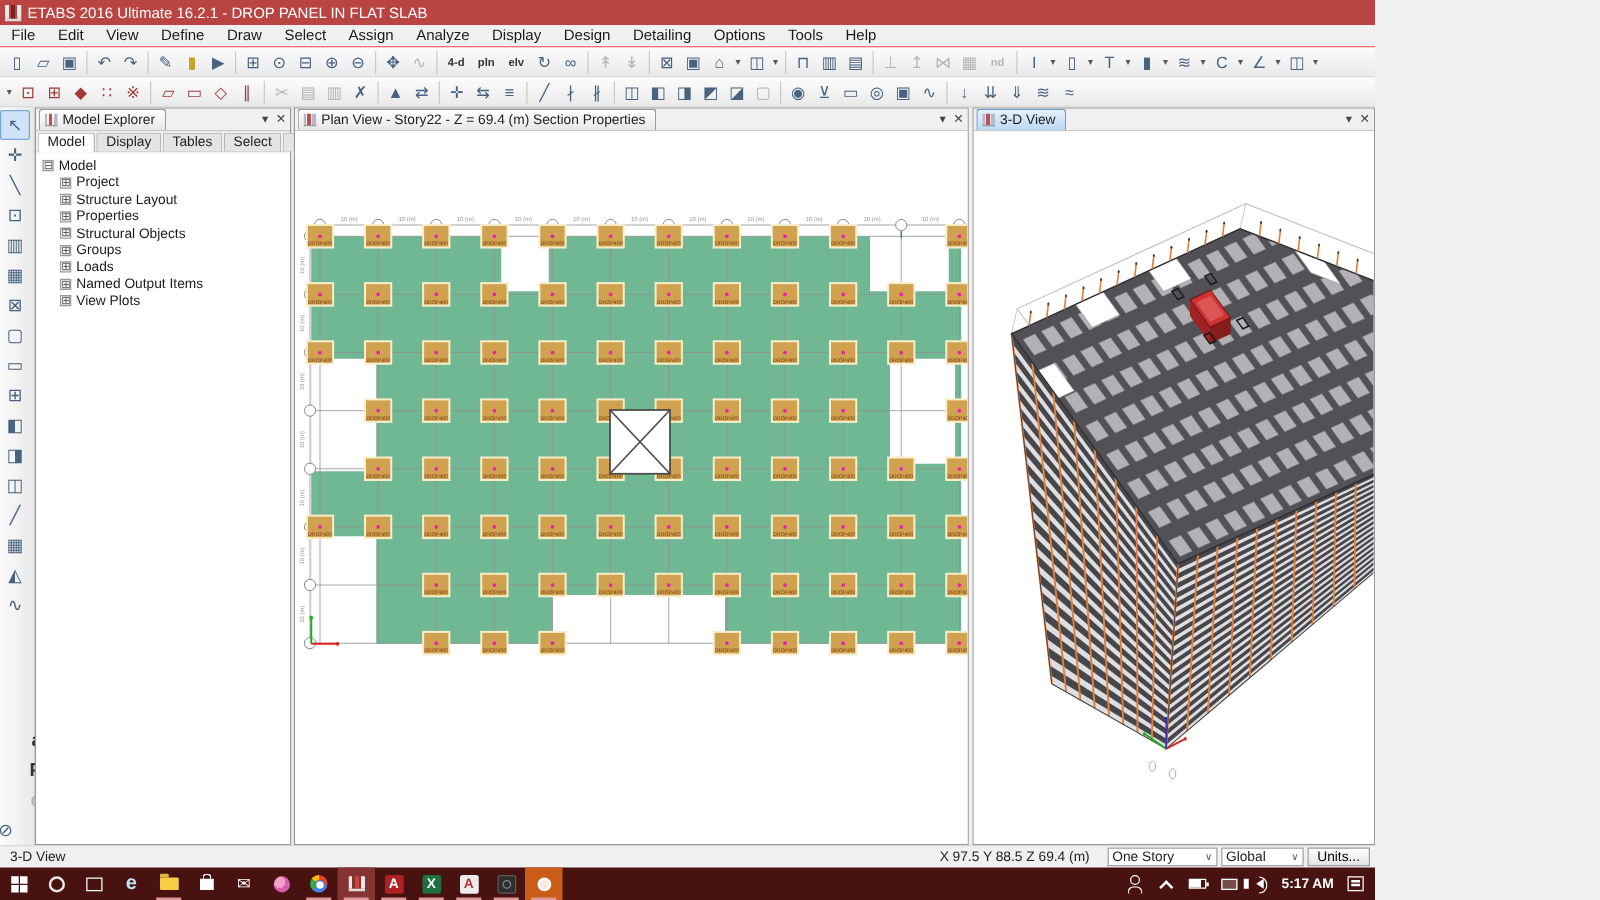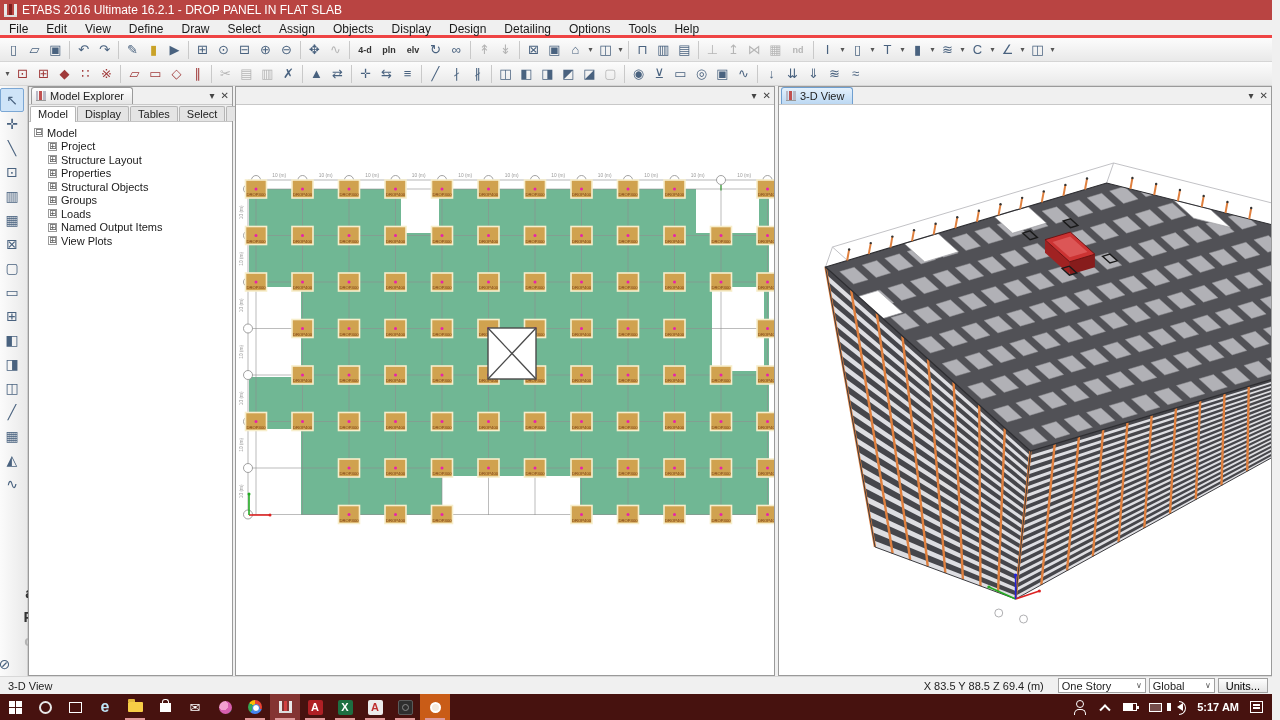--- a/index.html
+++ b/index.html
@@ -1,26 +1,26 @@
 <!DOCTYPE html>
 <html><head>
 <meta charset="utf-8">
 <style>
   * { box-sizing: border-box; margin: 0; padding: 0; }
   html,body { width:1280px; height:720px; overflow:hidden; font-family:"Liberation Sans","DejaVu Sans",sans-serif; background:#f0f0f0; }
-  #app { position:relative; width:1272px; height:720px; background:#f0f0f0; }
+  #app { position:relative; width:1100px; height:720px; background:#f0f0f0; }
 
   
   #titlebar { position:absolute; top:0; left:0; right:0; height:20px; background:#b94442; display:flex; align-items:center; padding-left:4px; }
   #titlebar .app-ico { width:13px; height:13px; margin-right:5px; background:
       linear-gradient(90deg,#e8e8e8 0 3px,rgba(0,0,0,0) 3px 5px,#7d2020 5px 8px,rgba(0,0,0,0) 8px 10px,#e8e8e8 10px 13px); border-bottom:2px solid #ddd; }
   #titlebar .ttl { color:#fff; font-size:12px; }
 
   
-  #menubar { position:absolute; top:20px; left:0; right:0; height:18px; background:#f0f0f0; display:flex; align-items:flex-start; border-bottom:3px solid #ef4444; }
+  #menubar { position:absolute; top:20px; left:0; right:0; height:18px; background:#f0f0f0; display:flex; align-items:flex-end; border-bottom:1px solid #ef4444; }
   #menubar .mi { font-size:12px; color:#1a1a1a; padding:0 9px; height:18px; line-height:18px; cursor:default; }
 
   
   .toolbar { position:absolute; left:0; right:0; height:24px; background:linear-gradient(#fcfcfc,#e9e9e9); border-bottom:1px solid #d5d5d5; display:flex; align-items:center; padding-left:3px; overflow:hidden; }
   #toolbar1 { top:38px; } #toolbar2 { top:62px; }
   .tbtn { display:inline-flex; align-items:center; justify-content:center; width:21px; height:20px; font-size:13px; color:#49627f; border:1px solid rgba(0,0,0,0); border-radius:2px; flex:0 0 auto; }
   .tbtn.txt { font-size:9px; font-weight:bold; color:#333; width:24px; }
   .tbtn.dim { color:#b5b5b5; }
   .tbtn.red { color:#a03a3a; }
   .tbtn.gold { color:#c9a227; }
@@ -124,21 +124,21 @@
 
   <div id="menubar">
 
   <span class="mi">File</span>
       <span class="mi">Edit</span>
       <span class="mi">View</span>
       <span class="mi">Define</span>
       <span class="mi">Draw</span>
       <span class="mi">Select</span>
       <span class="mi">Assign</span>
-      <span class="mi">Objects</span>
+      <span class="mi">Analyze</span>
       <span class="mi">Display</span>
       <span class="mi">Design</span>
       <span class="mi">Detailing</span>
       <span class="mi">Options</span>
       <span class="mi">Tools</span>
       <span class="mi">Help</span>
     </div>
 
   <div id="toolbar1" class="toolbar">
 
@@ -328,20 +328,24 @@
                 <span class="box">⊞</span>
                 <span>View Plots</span>
               </div>
             </div>
         </div>
       </div>
     </div>
 
     <div id="planwin" class="win">
       <div class="winhead">
+        <span class="wtab">
+          <span class="mini-ico"></span>
+          <span>Plan View - Story22 - Z = 69.4 (m)  Section Properties</span>
+        </span>
         <span class="winbtns">
           <span>▾</span>
           <span>✕</span>
         </span>
       </div>
       <div class="wincontent">
         <svg id="svgplan" viewBox="0 0 538 570" width="100%" height="100%" preserveAspectRatio="none">
             <rect x="13" y="84" width="520" height="326" fill="#70b794"></rect>
             <rect x="165" y="84" width="38" height="44" fill="#ffffff"></rect>
             <rect x="460" y="84" width="63" height="44" fill="#ffffff"></rect>
@@ -974,21 +978,21 @@
             <circle cx="247" cy="514" r="4" fill="none" stroke="#9a9a9e" stroke-width="0.8"></circle>
           </svg>
       </div>
     </div>
 
   </div>
 
   <div id="statusbar">
     <span class="mode">3-D View</span>
     <span class="grow"></span>
-    <span class="coords">X 83.5  Y 88.5  Z 69.4 (m)</span>
+    <span class="coords">X 97.5  Y 88.5  Z 69.4 (m)</span>
     <span class="combo" style="width:88px">
       <span>One Story</span>
       <span class="arr">∨</span>
     </span>
     <span class="combo" style="width:66px">
       <span>Global</span>
       <span class="arr">∨</span>
     </span>
     <button id="units-btn">Units...</button>
   </div>

